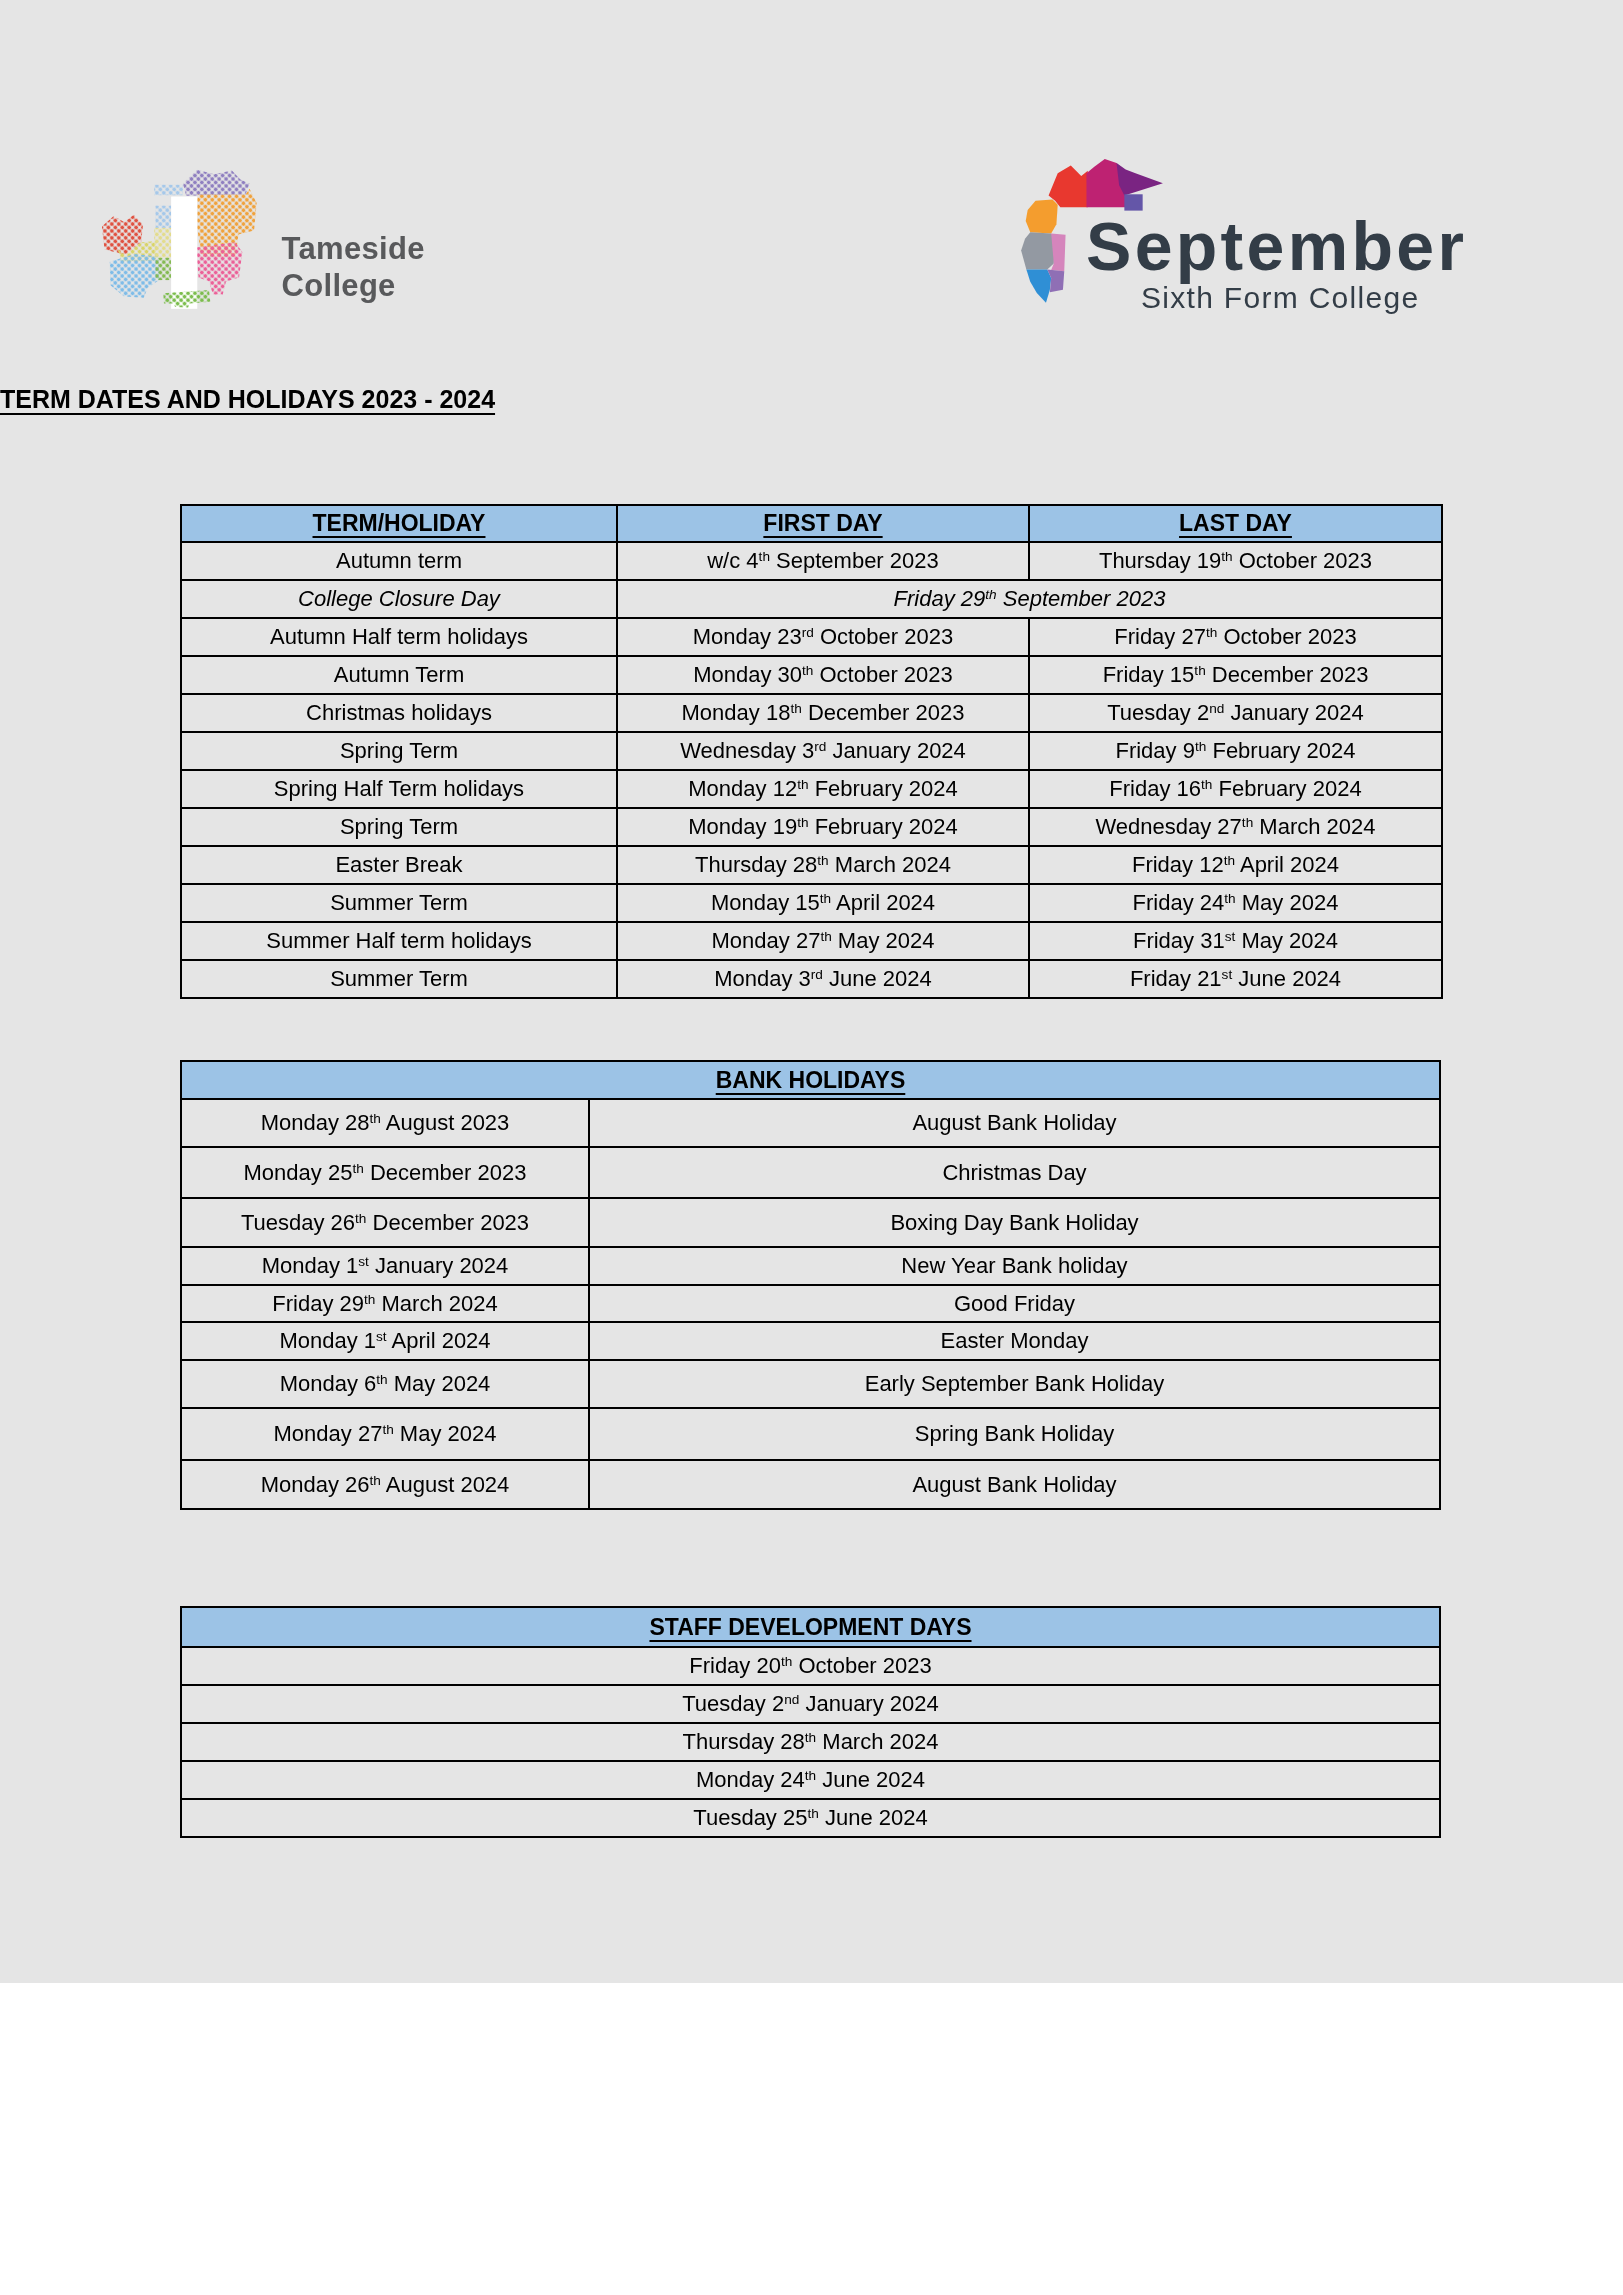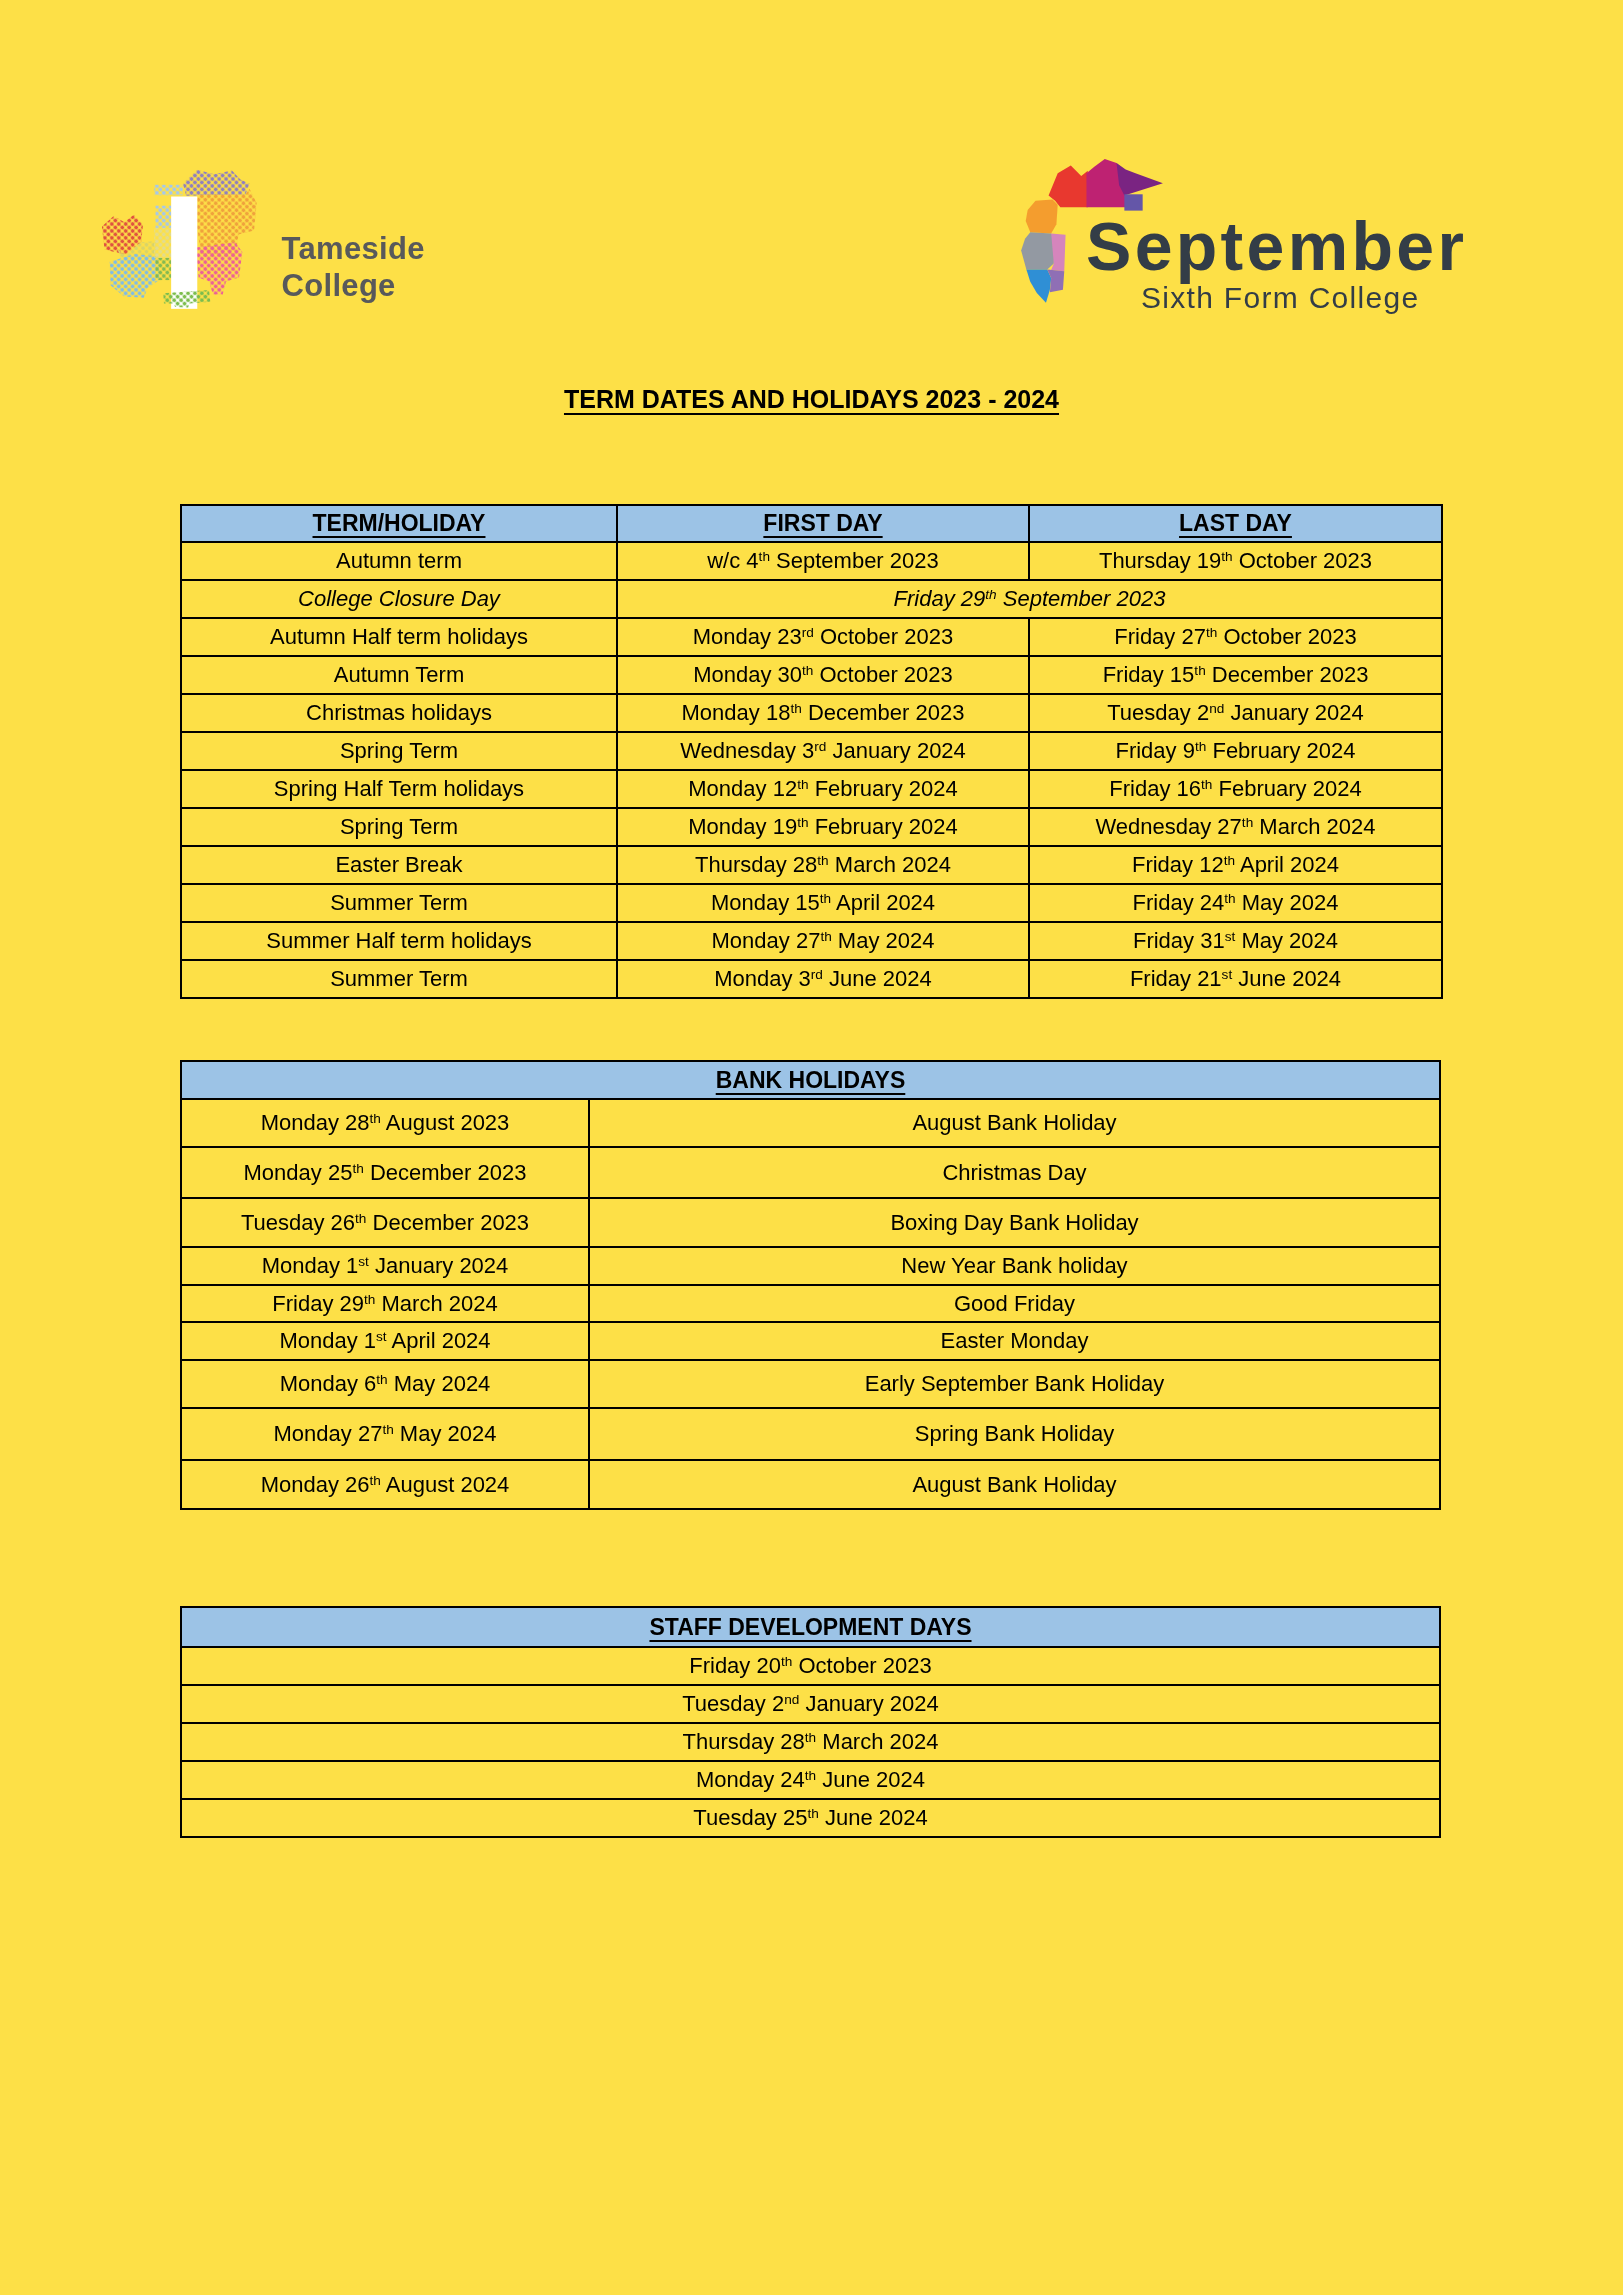--- a/index.html
+++ b/index.html
@@ -1,20 +1,20 @@
 <!DOCTYPE html>
 <html style="font-size:10.5px"><head>
 <meta charset="utf-8">
 <style>
   * { margin:0; padding:0; box-sizing:border-box; }
   html,body { background:#ffffff; }
   .page {
     position:relative;
-    width:1623px; height:2295px;
-    background:#fde047;
+    width:1623px; height:1983px;
+    background:#e5e5e5;
     font-family:"Liberation Sans", sans-serif;
     color:#000;
     overflow:hidden;
   }
 
   
   .tameside { position:absolute; left:98px; top:165px; display:flex; }
   .tameside-text {
     margin-left:23.6px; padding-top:65px;
     font-size:31px; line-height:37px; font-weight:700;
@@ -29,21 +29,21 @@
   }
   .clar-sub {
     position:absolute; left:120px; top:122px;
     font-size:30px; font-weight:400;
     color:#333D47; letter-spacing:1.3px;
   }
 
   
   .doc-title {
     position:absolute; top:385px; left:0; width:100%;
-    text-align:center; font-size:25px; font-weight:700;
+    text-align:left; font-size:25px; font-weight:700;
   }
   .doc-title span {
     text-decoration:underline;
     text-decoration-thickness:2px;
     text-underline-offset:5.2px;
   }
 
   
   table.grid {
     position:absolute; left:180px; width:1261px;

